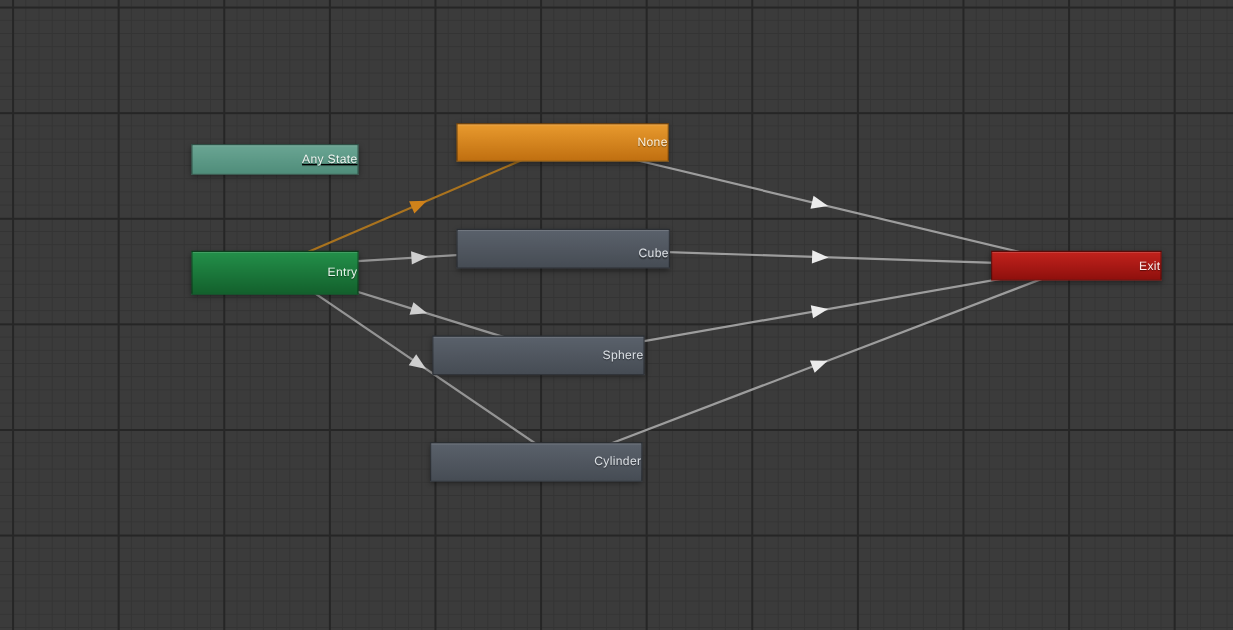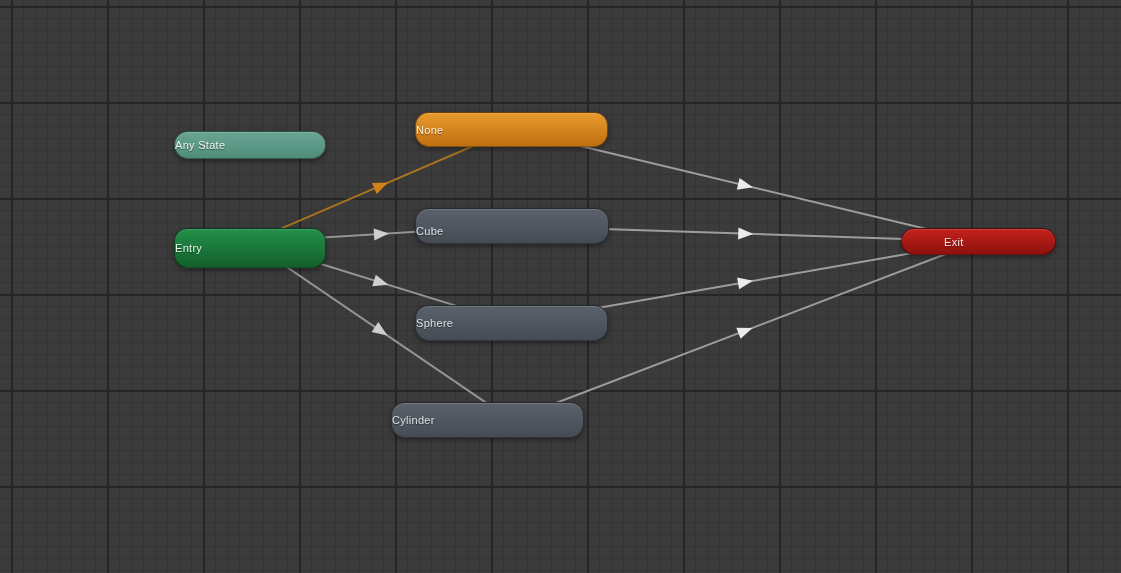--- a/index.html
+++ b/index.html
@@ -25,24 +25,24 @@
   #edges {
     position: absolute;
     left: 0; top: 0;
     width: 1121px;
     height: 573px;
     display: block;
   }
   .node {
     position: absolute;
     box-sizing: border-box;
-    border-radius: 14px;
+    border-radius: 0;
     display: flex;
     align-items: center;
-    justify-content: flex-start;
+    justify-content: flex-end;
     border: 1px solid rgba(0,0,0,0.45);
     box-shadow: 0 2px 5px rgba(0,0,0,0.40), inset 0 1px 0 rgba(255,255,255,0.14);
     cursor: default;
   }
   .node-label {
     font-size: 11px;
     letter-spacing: 0.3px;
     text-shadow: 0 1px 1px rgba(0,0,0,0.45);
     white-space: nowrap;
     pointer-events: none;
@@ -64,33 +64,33 @@
       <line x1="511.5" y1="129.5" x2="978.5" y2="241.5" stroke="#a8a8a8" stroke-width="2" stroke-opacity="0.9"></line>
       <polygon points="8,0 -7,6 -7,-6" transform="translate(745,185.5) rotate(13.48645235765465)" fill="#ececec"></polygon>
       <line x1="512" y1="226" x2="978.5" y2="241.5" stroke="#a8a8a8" stroke-width="2" stroke-opacity="0.9"></line>
       <polygon points="8,0 -7,6 -7,-6" transform="translate(745.25,233.75) rotate(1.9030182001751885)" fill="#ececec"></polygon>
       <line x1="511.5" y1="323" x2="978.5" y2="241.5" stroke="#a8a8a8" stroke-width="2" stroke-opacity="0.9"></line>
       <polygon points="8,0 -7,6 -7,-6" transform="translate(745,282.25) rotate(-9.899458567193124)" fill="#ececec"></polygon>
       <line x1="511.5" y1="420" x2="978.5" y2="241.5" stroke="#a8a8a8" stroke-width="2" stroke-opacity="0.9"></line>
       <polygon points="8,0 -7,6 -7,-6" transform="translate(745,330.75) rotate(-20.918204986475974)" fill="#ececec"></polygon>
     </svg>
   <div id="nodes">
-      <div class="node node-any-state" style="left: 174px; top: 131px; width: 152px; height: 28px; background: linear-gradient(rgb(106, 165, 147), rgb(79, 141, 122));">
+      <div class="node node-any-state" style="left: 174px; top: 131px; width: 152px; height: 28px; background: linear-gradient(rgb(106, 165, 147), rgb(79, 141, 122)); text-decoration: underline;">
         <span class="node-label" style="color: rgb(238, 245, 241);">Any State</span>
       </div>
       <div class="node node-default-state" style="left: 415px; top: 112px; width: 193px; height: 35px; background: linear-gradient(rgb(232, 154, 46), rgb(192, 111, 16));">
         <span class="node-label" style="color: rgb(253, 242, 220);">None</span>
       </div>
       <div class="node node-entry" style="left: 174px; top: 228px; width: 152px; height: 40px; background: linear-gradient(rgb(35, 144, 74), rgb(19, 96, 44));">
         <span class="node-label" style="color: rgb(232, 246, 236);">Entry</span>
       </div>
       <div class="node node-state" style="left: 415px; top: 208px; width: 194px; height: 36px; background: linear-gradient(rgb(90, 97, 107), rgb(70, 76, 84));">
         <span class="node-label" style="color: rgb(221, 225, 230); margin-top: 10px;">Cube</span>
       </div>
-      <div class="node node-state" style="left: 415px; top: 305px; width: 193px; height: 36px; background: linear-gradient(rgb(90, 97, 107), rgb(70, 76, 84));">
+      <div class="node node-state" style="left: 393px; top: 305px; width: 193px; height: 36px; background: linear-gradient(rgb(90, 97, 107), rgb(70, 76, 84));">
         <span class="node-label" style="color: rgb(221, 225, 230);">Sphere</span>
       </div>
       <div class="node node-state" style="left: 391px; top: 402px; width: 193px; height: 36px; background: linear-gradient(rgb(90, 97, 107), rgb(70, 76, 84));">
         <span class="node-label" style="color: rgb(221, 225, 230);">Cylinder</span>
       </div>
       <div class="node node-exit" style="left: 901px; top: 228px; width: 155px; height: 27px; background: linear-gradient(rgb(194, 34, 28), rgb(143, 16, 13));">
         <span class="node-label" style="color: rgb(251, 234, 233); padding-left: 42px;">Exit</span>
       </div>
     </div>
 </div>

